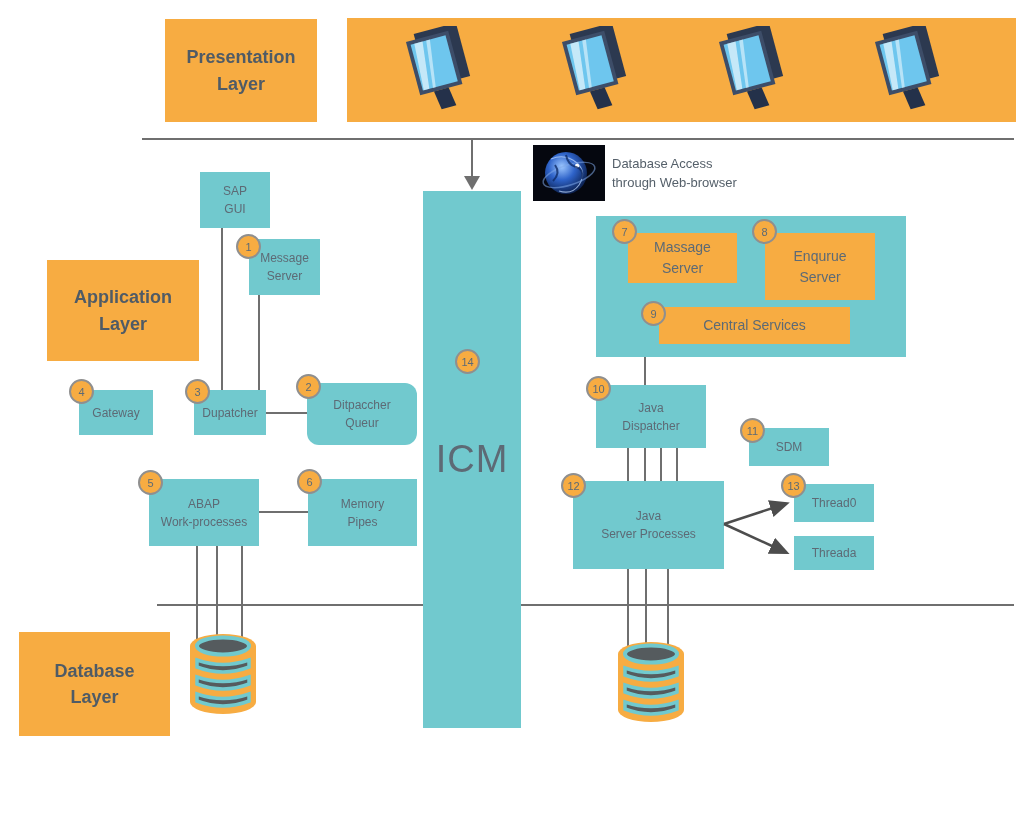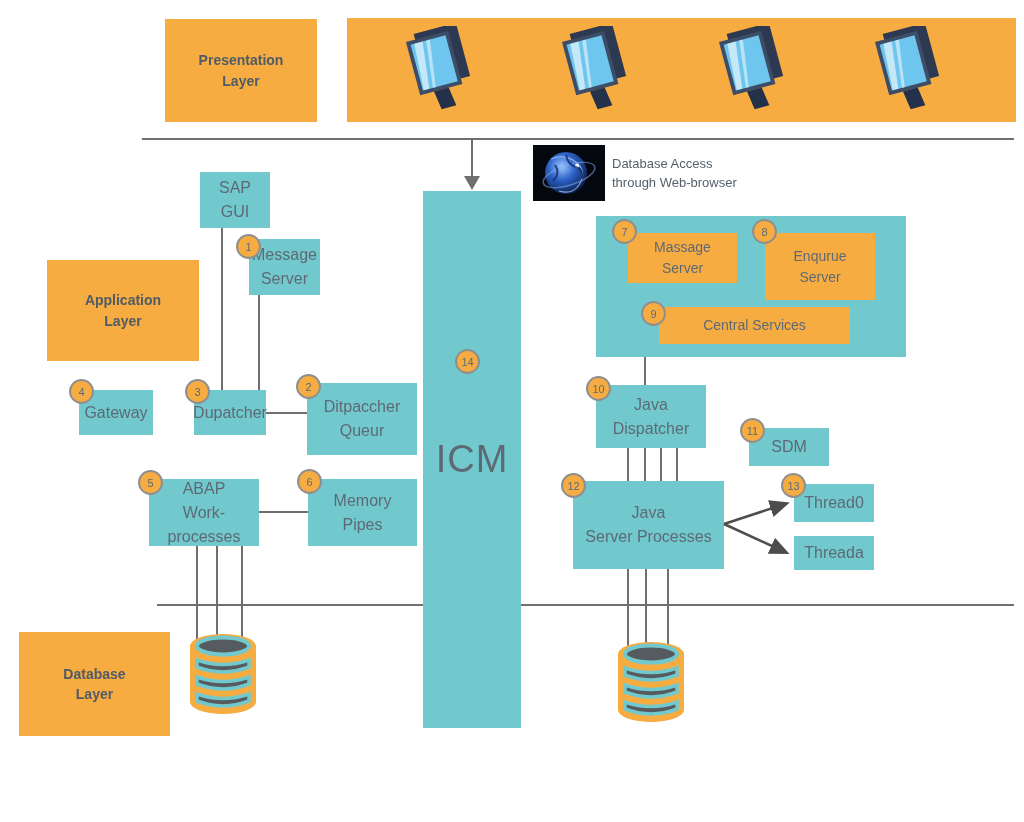--- a/index.html
+++ b/index.html
@@ -1,23 +1,23 @@
 <!DOCTYPE html>
 <html><head>
 <meta charset="utf-8">
 <style>
   html,body{margin:0;padding:0;background:#ffffff;}
   body{font-family:"Liberation Sans", sans-serif;}
   #canvas{position:relative;width:1024px;height:822px;background:#ffffff;overflow:hidden;}
 
   .abs{position:absolute;}
   .orange-box{position:absolute;background:#F7AC42;display:flex;align-items:center;justify-content:center;
-    text-align:center;color:#4F5B66;font-weight:bold;font-size:14px;line-height:1.45;white-space:pre-line;z-index:1;}
+    text-align:center;color:#4F5B66;font-weight:bold;font-size:18px;line-height:1.45;white-space:pre-line;z-index:1;}
   .teal-box{position:absolute;background:#71C9CE;display:flex;align-items:center;justify-content:center;
-    text-align:center;color:#5D6A75;font-size:16px;line-height:1.5;white-space:pre-line;z-index:1;}
+    text-align:center;color:#5D6A75;font-size:12px;line-height:1.5;white-space:pre-line;z-index:1;}
   .inner-orange{position:absolute;background:#F7AC42;display:flex;align-items:center;justify-content:center;
     text-align:center;color:#5D6A75;font-size:14px;line-height:1.5;white-space:pre-line;z-index:2;}
   .badge{position:absolute;width:21px;height:21px;border-radius:50%;background:#F7AC42;border:2px solid #8F8F8F;
     display:flex;align-items:center;justify-content:center;font-size:11px;color:#5D6A75;z-index:4;}
   .hline,.vline{position:absolute;background:#6F6F6F;z-index:0;}
   .hline{height:2px;} .vline{width:2px;}
   .note-text{position:absolute;color:#55606A;font-size:13px;line-height:1.45;white-space:pre-line;z-index:1;}
   .icm-label{font-size:38px;letter-spacing:1px;}
   .monitors{position:absolute;background:#F7AC42;display:flex;align-items:center;justify-content:space-around;
     padding:0 28px 0 16px;z-index:1;}
@@ -141,21 +141,21 @@
   </div>
 
   <div class="teal-box" style="left:79px;top:390px;width:74px;height:45px;">
     <span>Gateway</span>
   </div>
 
   <div class="teal-box" style="left:194px;top:390px;width:72px;height:45px;">
     <span>Dupatcher</span>
   </div>
 
-  <div class="teal-box" style="left:307px;top:383px;width:110px;height:72px;">
+  <div class="teal-box" style="left:307px;top:383px;width:110px;height:62px;border-radius:12px;">
     <span>Ditpaccher
 Queur</span>
   </div>
 
   <div class="teal-box" style="left:149px;top:479px;width:110px;height:67px;">
     <span>ABAP
 Work-processes</span>
   </div>
 
   <div class="teal-box icm-label" style="left:423px;top:191px;width:98px;height:537px;">

